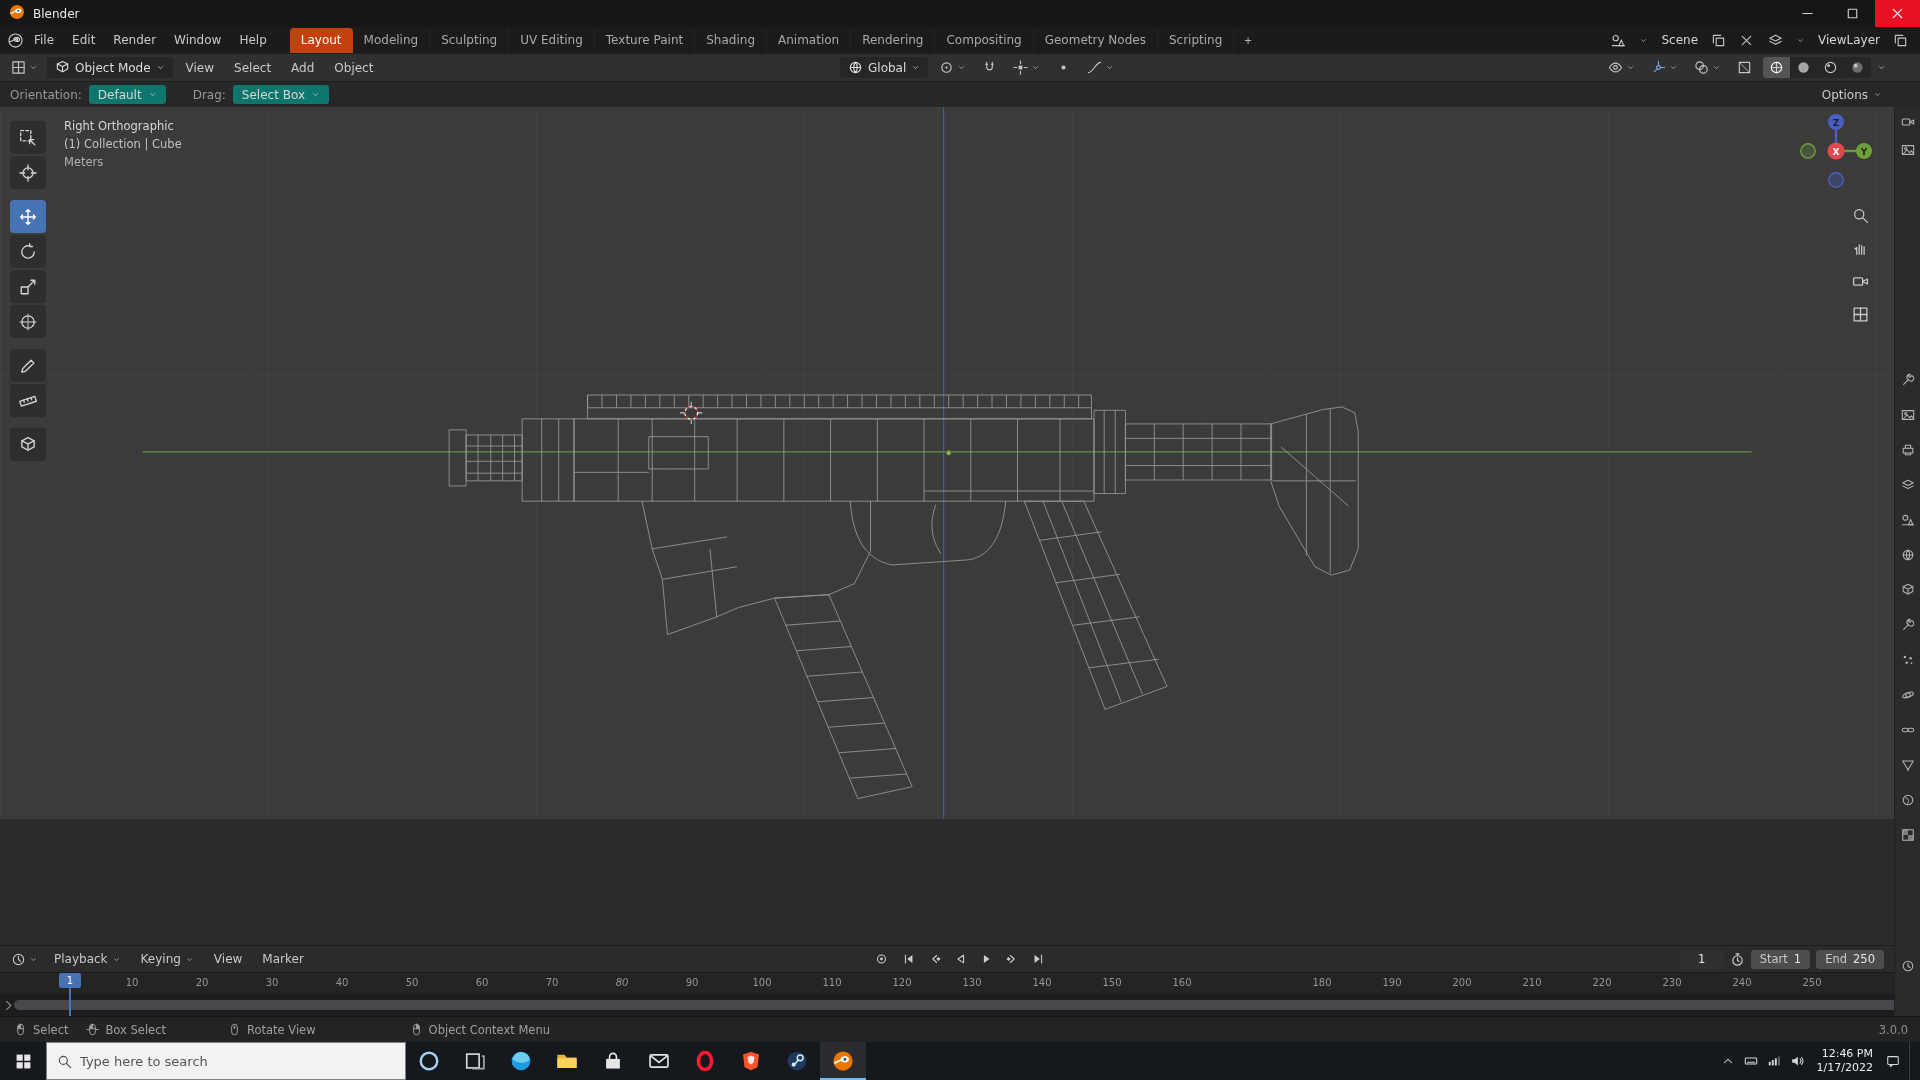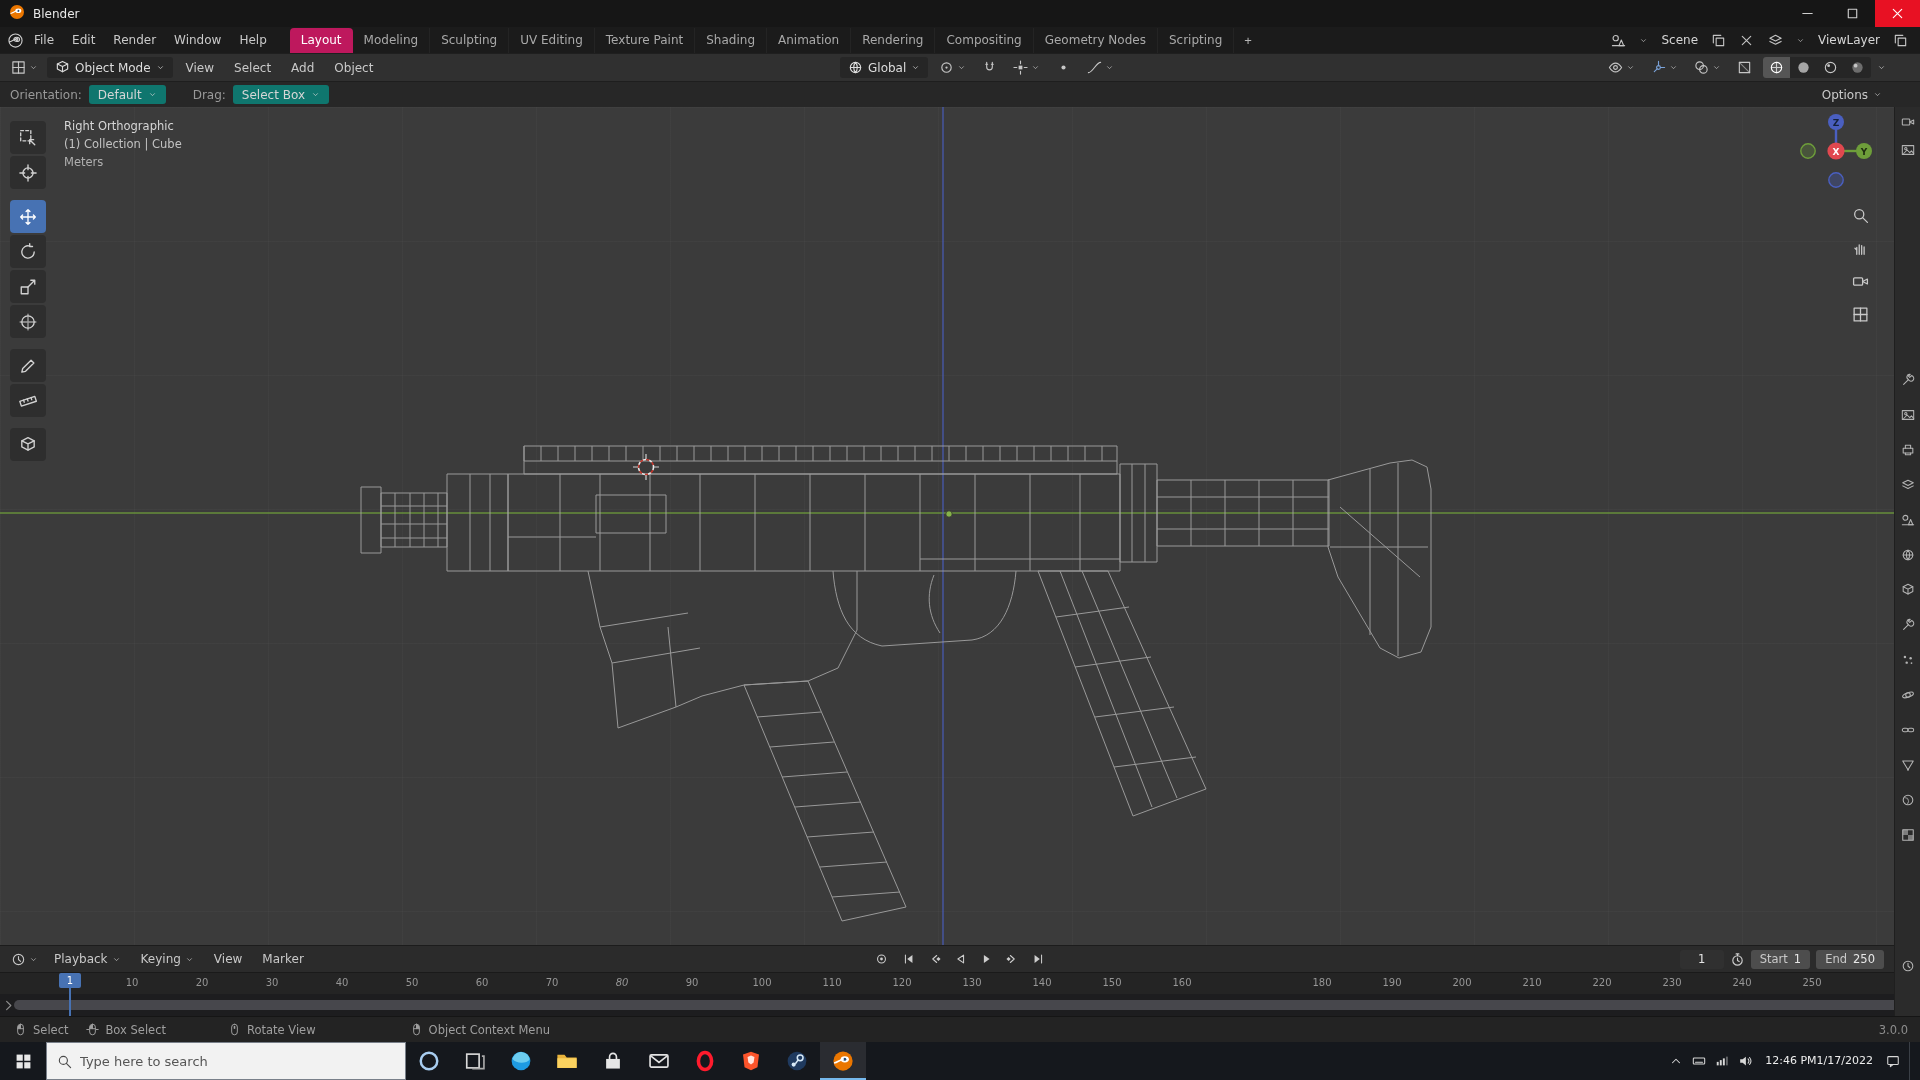--- a/index.html
+++ b/index.html
@@ -17,41 +17,41 @@
 #titlebar{top:0;height:27px;background:#161616;color:#dedede;padding-left:9px;gap:8px;z-index:6}
 #titlebar .title{font-size:12px;color:#e8e8e8}
 .win-btns{margin-left:auto;display:flex;height:100%}
 .win-btn{width:45px;height:100%;display:flex;align-items:center;justify-content:center;color:#cfcfcf;background:none;border:none}
 .win-btn.close{background:#e81123;color:#fff}
 
 #menubar{top:27px;height:26px;background:#1b1b1b;padding-left:8px;gap:2px;z-index:6}
 .menu-item{display:inline-flex;align-items:center;gap:4px;padding:3px 9px;border-radius:3px;color:#c9c9c9;font-size:12px}
 #workspace-tabs{display:flex;margin-left:12px;height:100%;align-items:flex-end}
 .ws-tab{padding:5px 11px 6px;color:#a9a9a9;font-size:12px;border-right:1px solid #242424;white-space:nowrap}
-.ws-tab.active{background:#be185d;color:#fff;border-radius:4px 4px 0 0;border-right:none}
+.ws-tab.active{background:#c2410c;color:#fff;border-radius:4px 4px 0 0;border-right:none}
 #ws-add{background:none;border:none;color:#b5b5b5;font-size:13px;padding:2px 8px}
 .spacer{flex:1}
 .cluster{display:flex;align-items:center;gap:13px;margin-right:12px;color:#c3c3c3}
 .cluster .lbl{font-size:12px;color:#d6d6d6}
 
 #vheader{top:53px;height:28px;background:#303030;padding-left:6px;gap:4px;border-top:1px solid #1f1f1f;z-index:6}
 .dd{display:inline-flex;align-items:center;gap:5px;background:#262626;border-radius:3px;padding:3px 8px;color:#dcdcdc;white-space:nowrap}
 .hbtn{display:inline-flex;align-items:center;gap:3px;padding:3px 5px;border-radius:3px;color:#c6c6c6}
 #vh-center{position:absolute;left:840px;display:flex;gap:6px;align-items:center}
 #vh-right{position:absolute;right:34px;display:flex;gap:6px;align-items:center}
 .sph-group{display:flex;background:#262626;border-radius:3px;overflow:hidden}
 .sph{padding:3px 6px;color:#c6c6c6;display:inline-flex}
 .sph.on{background:#555;color:#fff}
 
 #toolrow{top:81px;height:26px;background:#272727;padding-left:10px;gap:7px;border-top:1px solid #1e1e1e;z-index:6}
 .sublabel{color:#999;font-size:12px}
 .dd2{display:inline-flex;align-items:center;gap:6px;background:#0f766e;border-radius:3px;padding:2.5px 9px;color:#d6d6d6}
 #tr-right{margin-left:auto;margin-right:38px;display:flex;align-items:center;gap:5px;color:#c9c9c9}
 
-#viewport{position:absolute;top:107px;left:0;width:1894px;height:838px;background:#3b3b3b;overflow:hidden;
+#viewport{position:absolute;top:107px;left:0;width:1894px;height:712px;background:#3b3b3b;overflow:hidden;
 background-image:repeating-linear-gradient(to right,rgba(255,255,255,.022) 0 1px,transparent 1px 134px),repeating-linear-gradient(to bottom,rgba(255,255,255,.022) 0 1px,transparent 1px 134px)}
 #gun{position:absolute;inset:0;width:100%;height:100%}
 #gun-geo{stroke:var(--wire);fill:none;stroke-width:1;opacity:.88}
 .vp-text{position:absolute;left:64px;top:10px;font-size:11.5px;line-height:18px;color:#d6d6d6;pointer-events:none}
 .vp-text .l2{color:#c2c2c2}.vp-text .l3{color:#b0b0b0}
 #tool-column{position:absolute;left:10px;top:14px;display:flex;flex-direction:column;z-index:3}
 .tool-btn{width:36px;height:33px;background:#2e2e2e;border:none;border-radius:4px;margin-bottom:2px;display:flex;align-items:center;justify-content:center;color:#d2d2d2}
 .tool-btn svg{width:18px;height:18px}
 .tool-btn.grp{margin-top:9px}
 .tool-btn.active{background:var(--accent);color:#fff}
@@ -96,21 +96,21 @@
 #search-box{width:360px;height:100%;background:#f2f2f2;display:flex;align-items:center;gap:8px;padding:0 10px;border:1px solid #79808a}
 #search-box .ic{color:#4a4a4a}
 #search-input{border:none;background:transparent;outline:none;font-size:13px;color:#333;width:290px;font-family:inherit}
 #search-input::placeholder{color:#555}
 .tb-app{width:46px;height:100%;background:none;border:none;display:flex;align-items:center;justify-content:center}
 .tb-app svg{width:22px;height:22px}
 .tb-app.tb-active{background:rgba(255,255,255,.09);box-shadow:inset 0 -2px 0 #76b9ed}
 #tray{margin-left:auto;display:flex;align-items:center;gap:9px;padding-right:4px;height:100%}
 #tray .ic{color:#d8d8d8}
 #tray .ic svg{width:14px;height:14px}
-#clock{display:flex;flex-direction:row;align-items:flex-end;justify-content:center;font-size:11px;line-height:14px;color:#eee;padding:0 4px}
+#clock{display:flex;flex-direction:column;align-items:flex-end;justify-content:center;font-size:11px;line-height:14px;color:#eee;padding:0 4px}
 #show-desktop{width:7px;height:100%;border-left:1px solid #3a3f46}
 </style>
 </head>
 <body>
 
 <div id="titlebar" class="row">
   <span id="tb-logo"><svg viewBox="0 0 16 16" style="width:16px;height:16px">
         <circle cx="8" cy="8" r="7" fill="#ea7600"></circle>
         <ellipse cx="9.3" cy="6.8" rx="3" ry="2.3" fill="#fff"></ellipse>
         <circle cx="9.3" cy="6.8" r="1.1" fill="#264b73"></circle>

